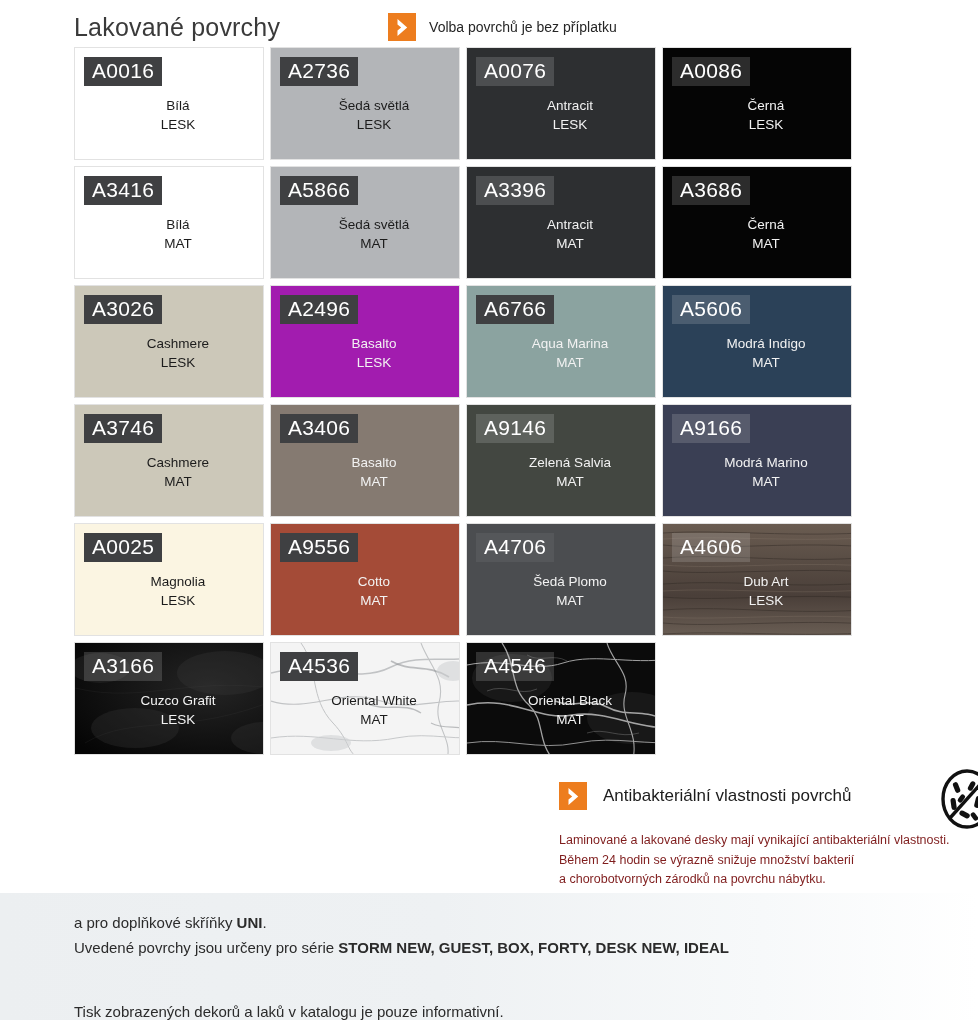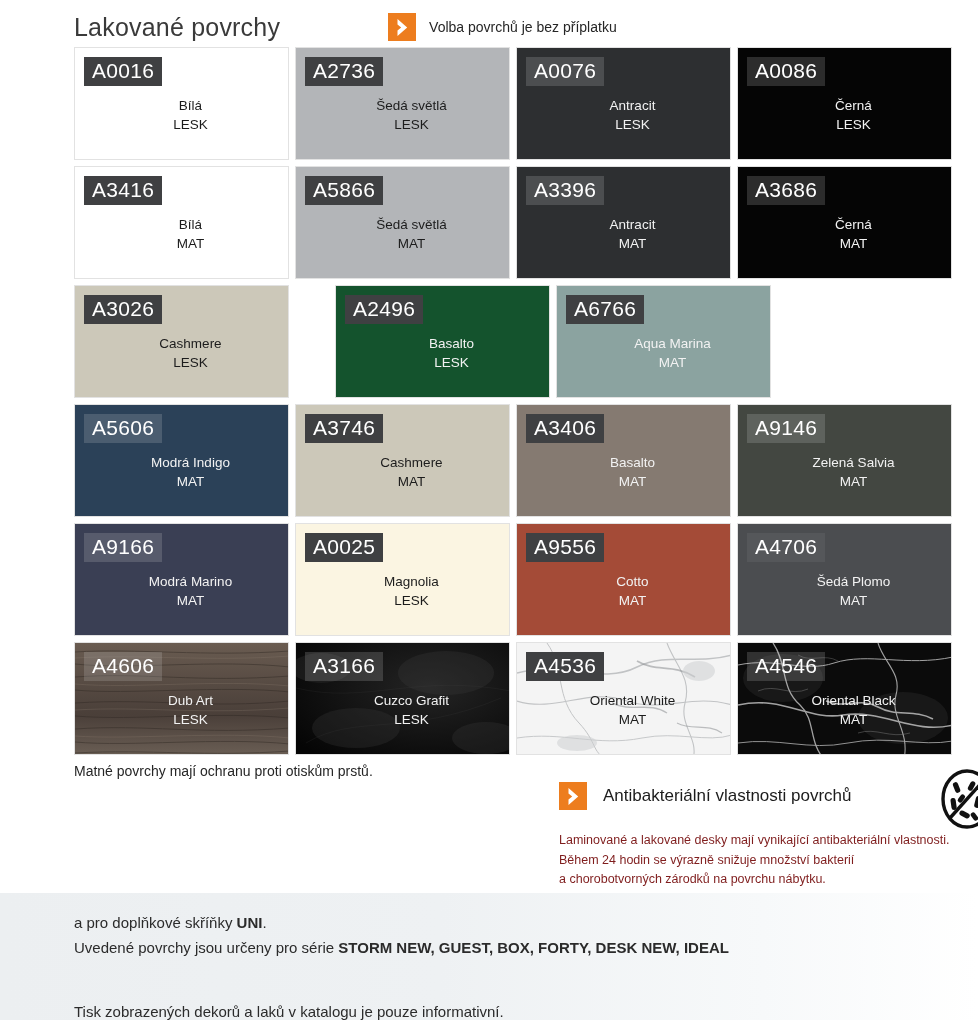--- a/index.html
+++ b/index.html
@@ -63,21 +63,21 @@
     position: absolute;
     left: 74px;
     top: 47px;
     width: 880px;
     display: flex;
     flex-wrap: wrap;
     gap: 6px 6px;
   }
   .swatch {
     position: relative;
-    width: 215px;
+    width: 190px;
     height: 113px;
     border: 1px solid #e2e2e2;
     overflow: hidden;
   }
 
   .swatch-texture {
     position: absolute;
     inset: 0;
   }
 
@@ -260,21 +260,21 @@
           <div class="swatch-finish">MAT</div>
         </div>
       </div>
       <div class="swatch" style="background: rgb(204, 200, 185);">
         <div class="code-badge">A3026</div>
         <div class="swatch-labels">
           <div class="swatch-name">Cashmere</div>
           <div class="swatch-finish">LESK</div>
         </div>
       </div>
-      <div class="swatch light-text" style="background: #14532d; margin-left: 40px;">
+      <div class="swatch light-text" style="background: #a21caf;">
         <div class="code-badge">A2496</div>
         <div class="swatch-labels">
           <div class="swatch-name">Basalto</div>
           <div class="swatch-finish">LESK</div>
         </div>
       </div>
       <div class="swatch light-text" style="background: rgb(139, 163, 160);">
         <div class="code-badge">A6766</div>
         <div class="swatch-labels">
           <div class="swatch-name">Aqua Marina</div>
@@ -447,21 +447,20 @@
         </g>
       </svg></div>
         <div class="code-badge">A4546</div>
         <div class="swatch-labels">
           <div class="swatch-name">Oriental Black</div>
           <div class="swatch-finish">MAT</div>
         </div>
       </div>
     </div>
 
-  <div class="matte-note">Matné povrchy mají ochranu proti otiskům prstů.</div>
 
   <div class="anti-block">
     <div class="anti-head">
       <div class="chevron-badge">
         <svg width="17" height="19" viewBox="0 0 17 19" aria-hidden="true">
           <path d="M3.5 1 L13.2 9.5 L3.5 18 L3.5 12.6 L7.2 9.5 L3.5 6.4 Z" fill="#ffffff"></path>
         </svg>
       </div>
       <div class="anti-title">Antibakteriální vlastnosti povrchů</div>
       <div class="germ-icon">

